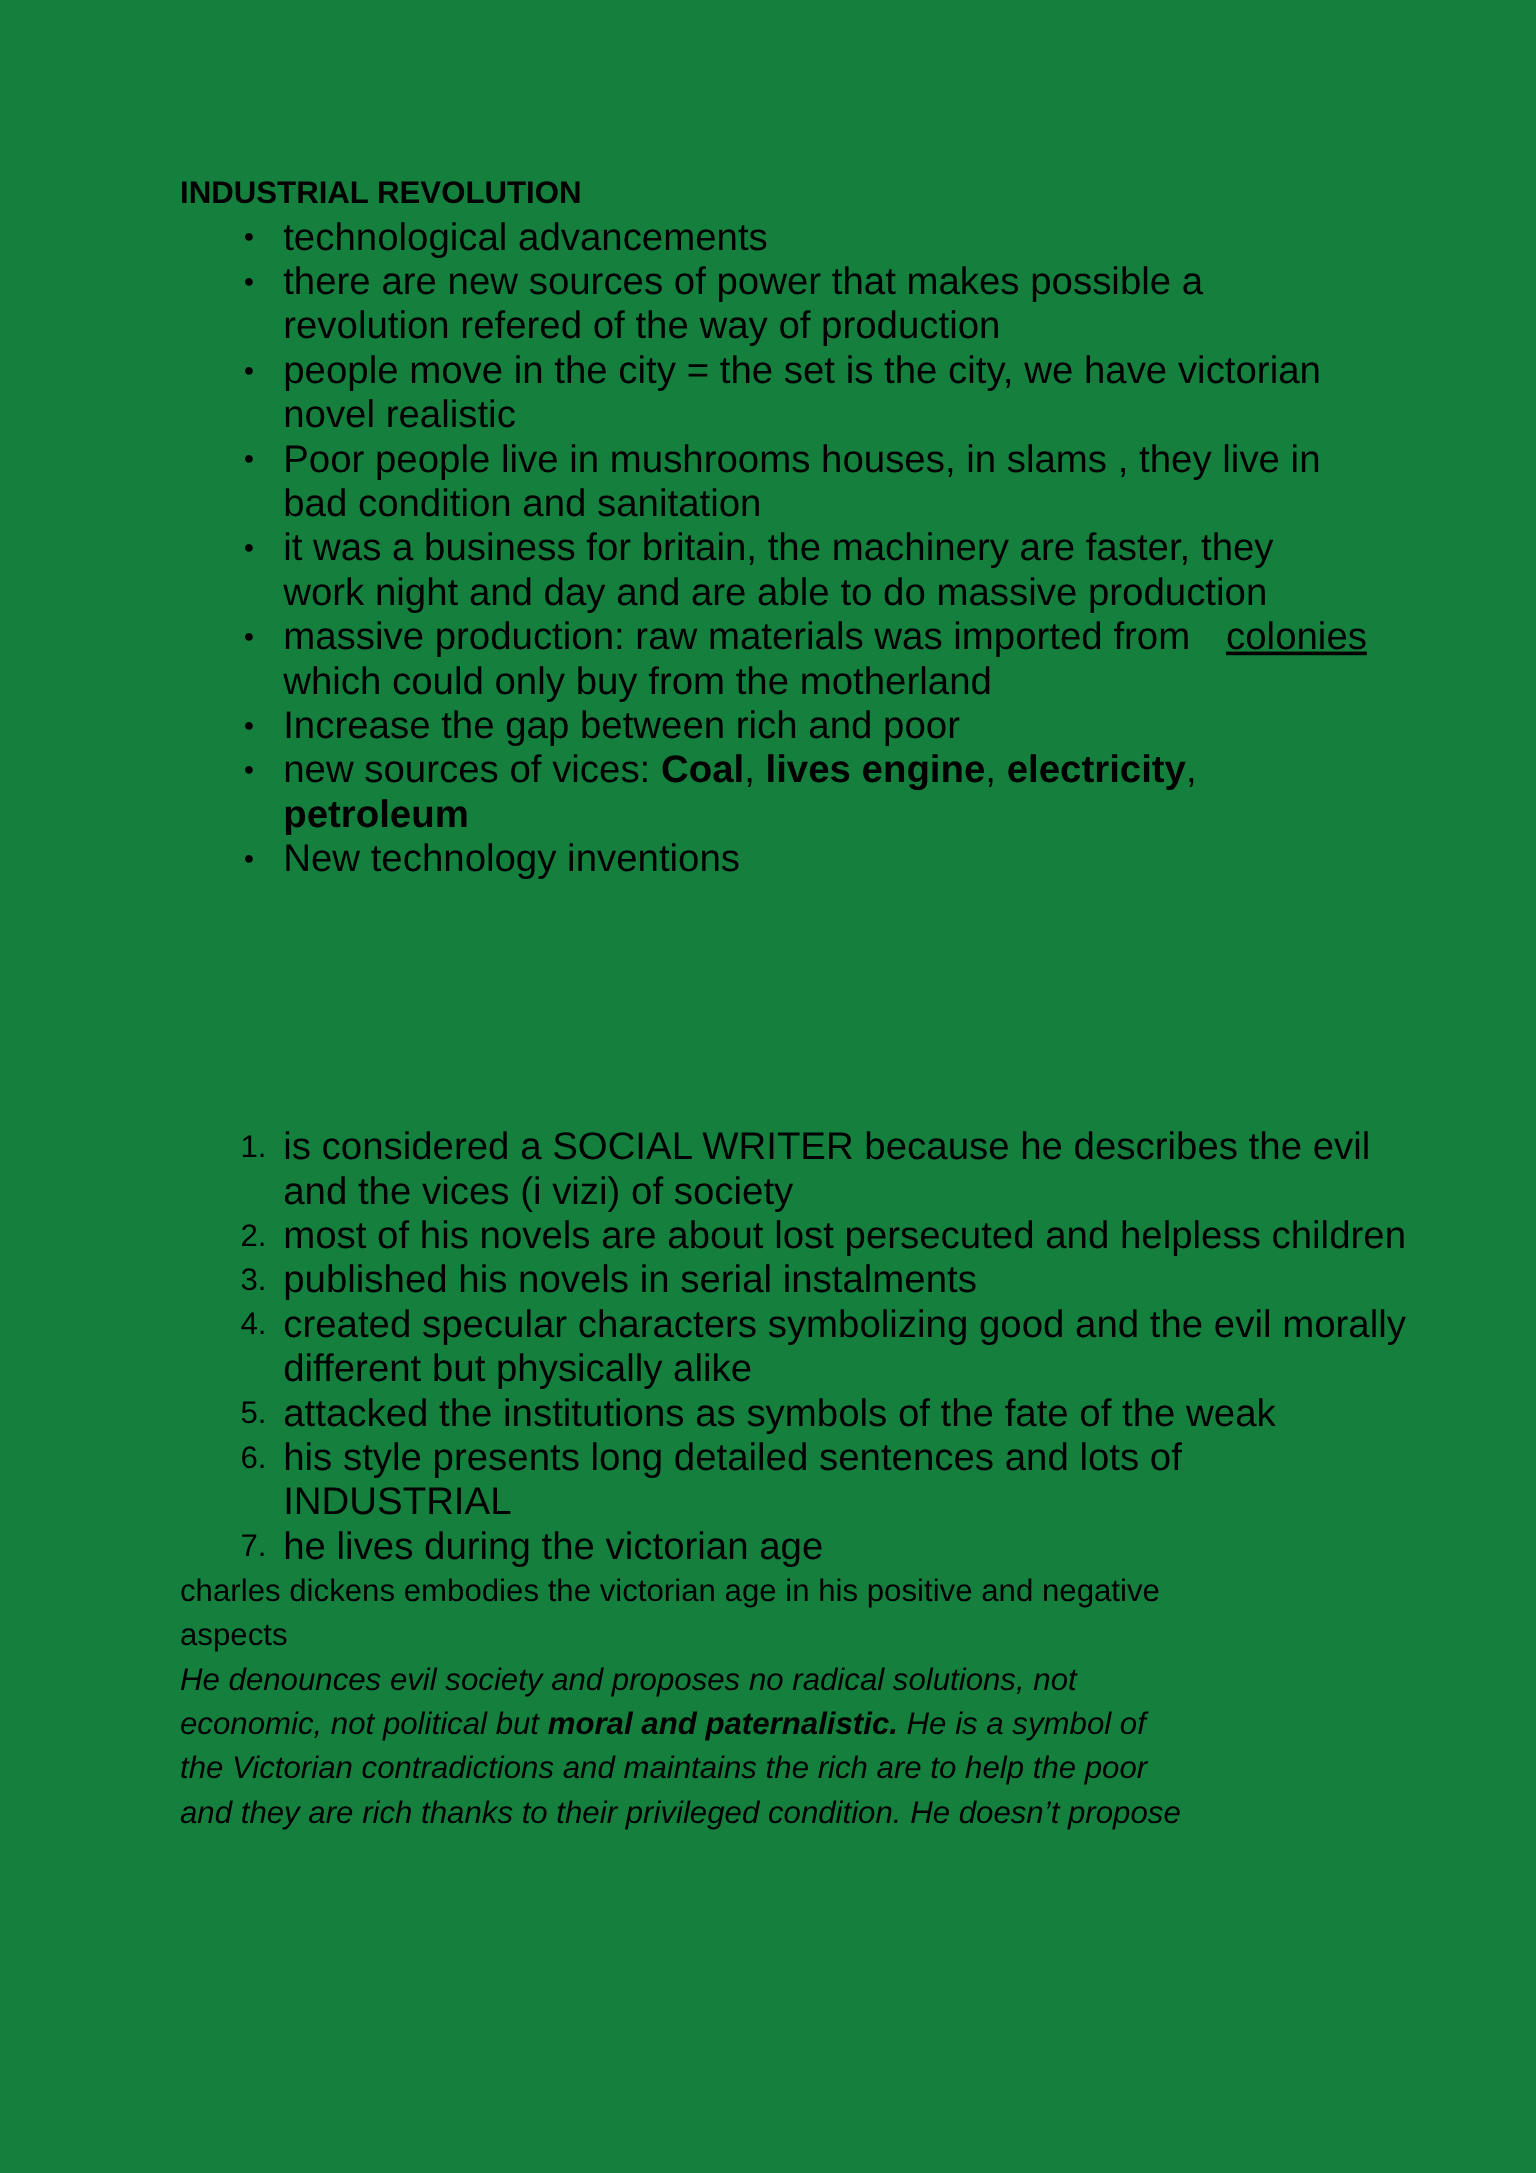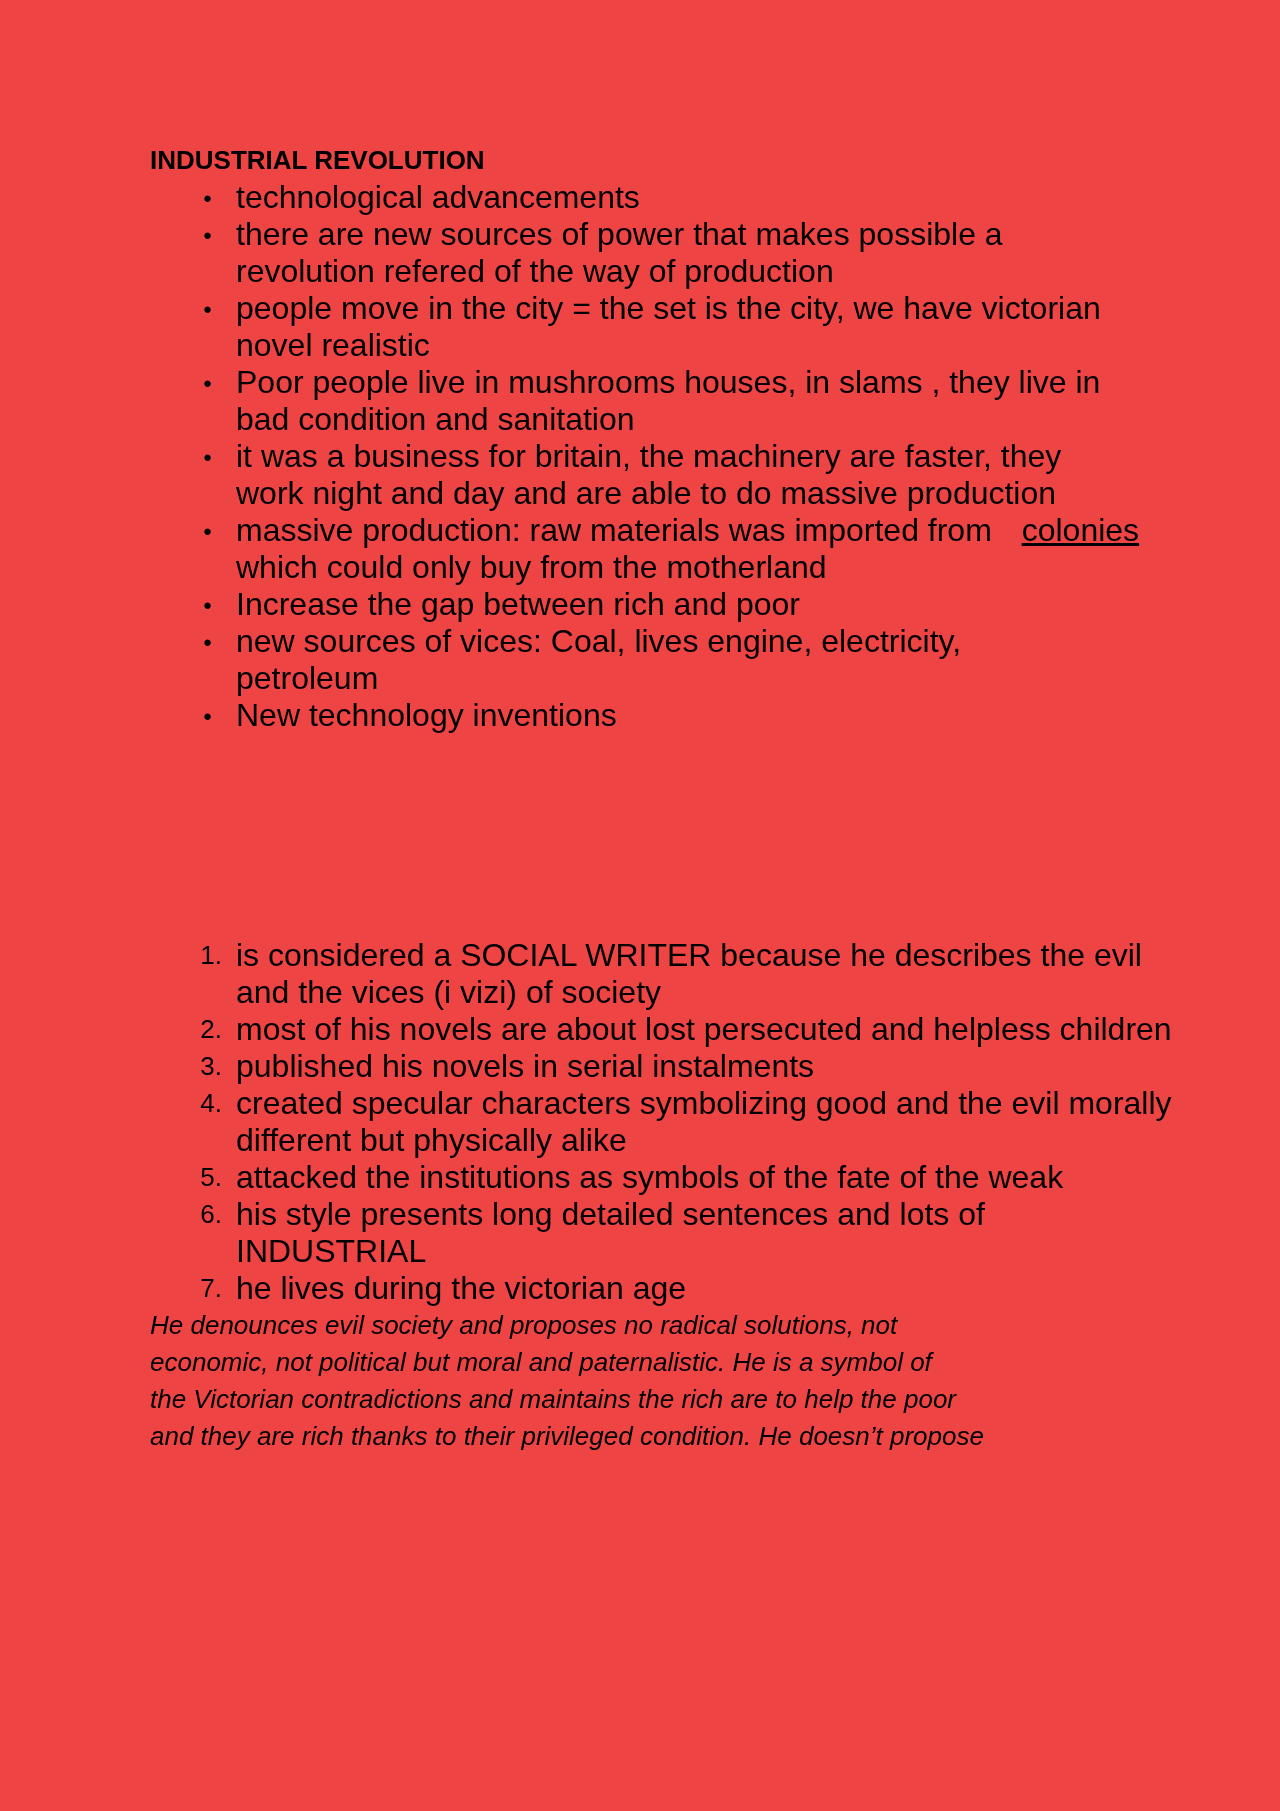--- a/index.html
+++ b/index.html
@@ -12,21 +12,21 @@
     height: 1811px;
     overflow: hidden;
     font-family: "Liberation Sans", "DejaVu Sans", sans-serif;
     color: #000000;
   }
   .page {
     box-sizing: border-box;
     width: 1280px;
     height: 1811px;
     padding: 142px 95px 2px 150px;
-    background: #ef4444;
+    background: #15803d;
   }
   .heading {
     font-size: 26px;
     line-height: 37px;
     font-weight: 700;
     white-space: pre-wrap;
   }
   .section-gap {
     height: 203px;
   }
@@ -55,21 +55,21 @@
     white-space: pre-wrap;
   }
   .paragraph {
     font-size: 26px;
     line-height: 37px;
     white-space: pre-wrap;
   }
   .paragraph.italic {
     font-style: italic;
   }
-  .bold { font-weight: 400; }
+  .bold { font-weight: 700; }
   .underline { text-decoration: underline; margin-left: 21px; }
 </style>
 </head>
 <body>
 
 <div class="page">
     <div class="heading">INDUSTRIAL REVOLUTION</div>
     <div class="list">
       <div class="list-item">
         <span class="marker bullet">●</span>
@@ -141,17 +141,19 @@
       <div class="list-item">
         <span class="marker number">6.</span>
         <span class="item-text"><span class="run">his style presents long detailed sentences and lots of
 INDUSTRIAL</span></span>
       </div>
       <div class="list-item">
         <span class="marker number">7.</span>
         <span class="item-text"><span class="run">he lives during the victorian age</span></span>
       </div>
     </div>
+    <div class="paragraph"><span class="run">charles dickens embodies the victorian age in his positive and negative
+aspects</span></div>
     <div class="paragraph italic"><span class="run">He denounces evil society and proposes no radical solutions, not
 economic, not political but </span><span class="run bold">moral and paternalistic.</span><span class="run"> He is a symbol of
 the Victorian contradictions and maintains the rich are to help the poor
 and they are rich thanks to their privileged condition. He doesn’t propose</span></div>
   </div>
 
 </body></html>

